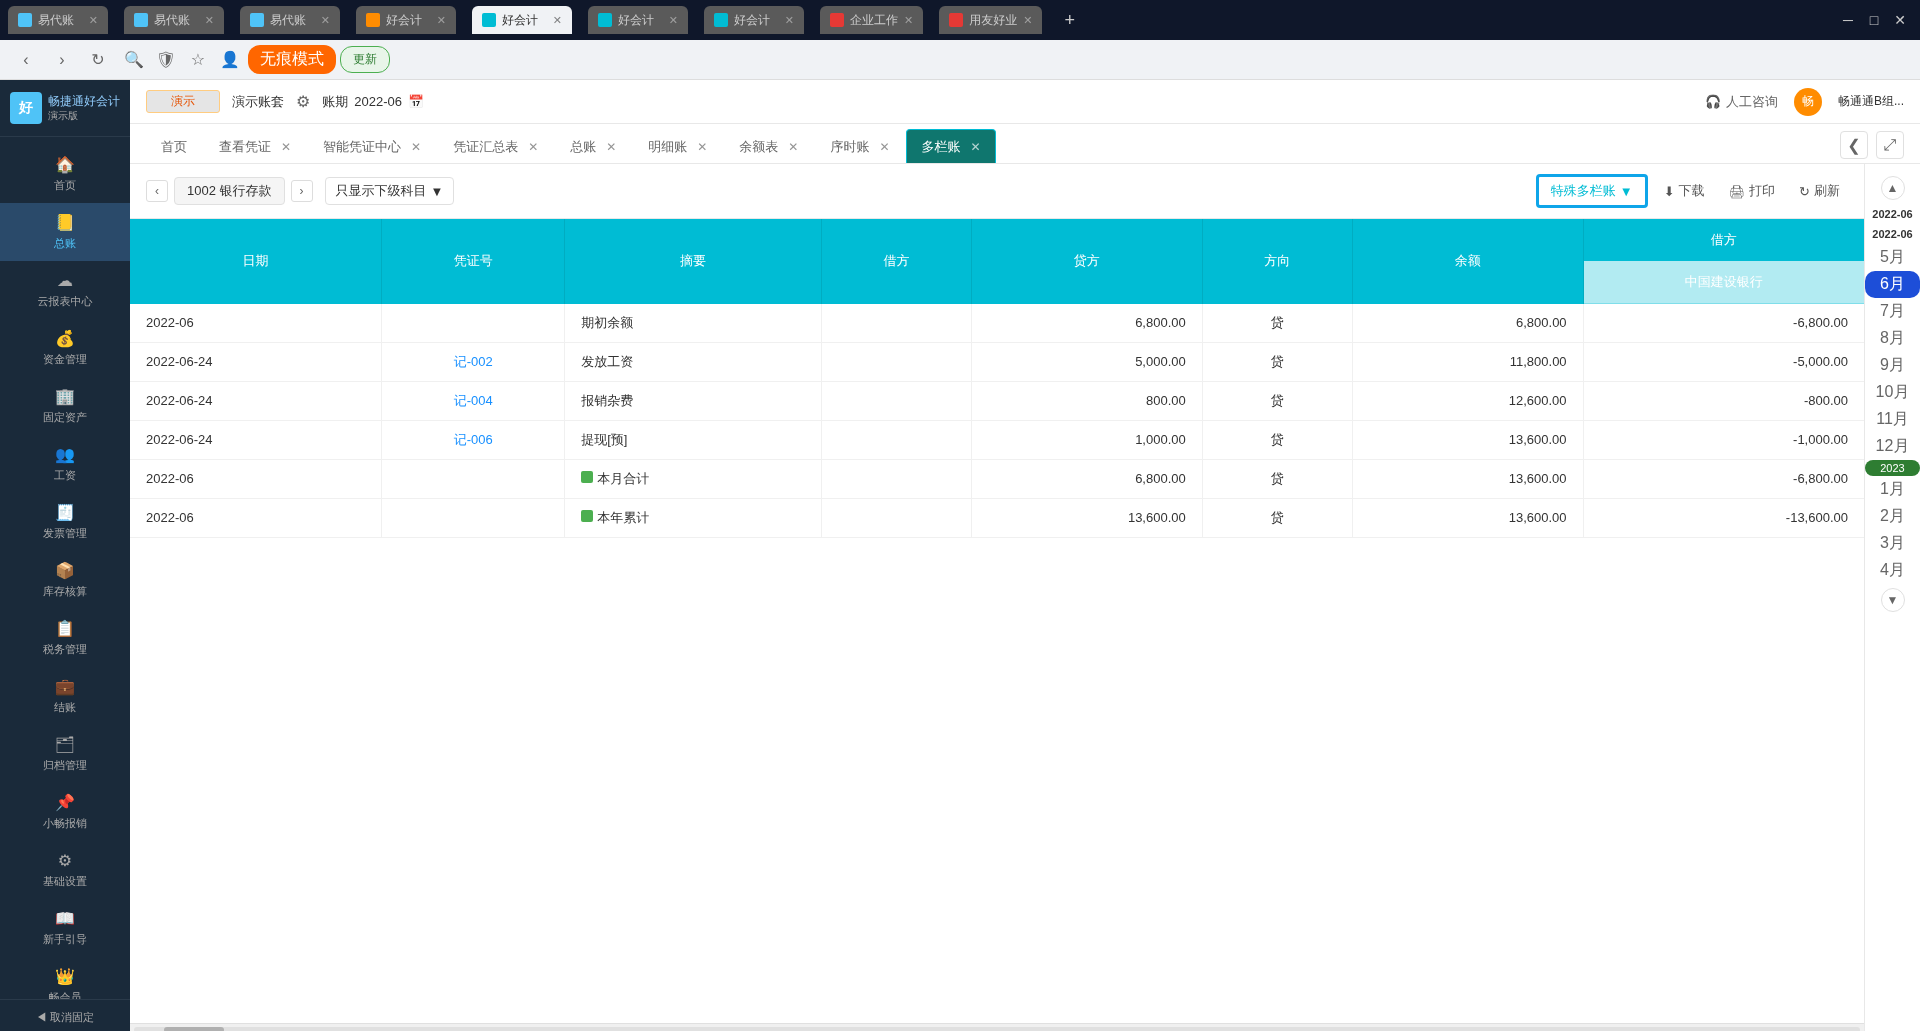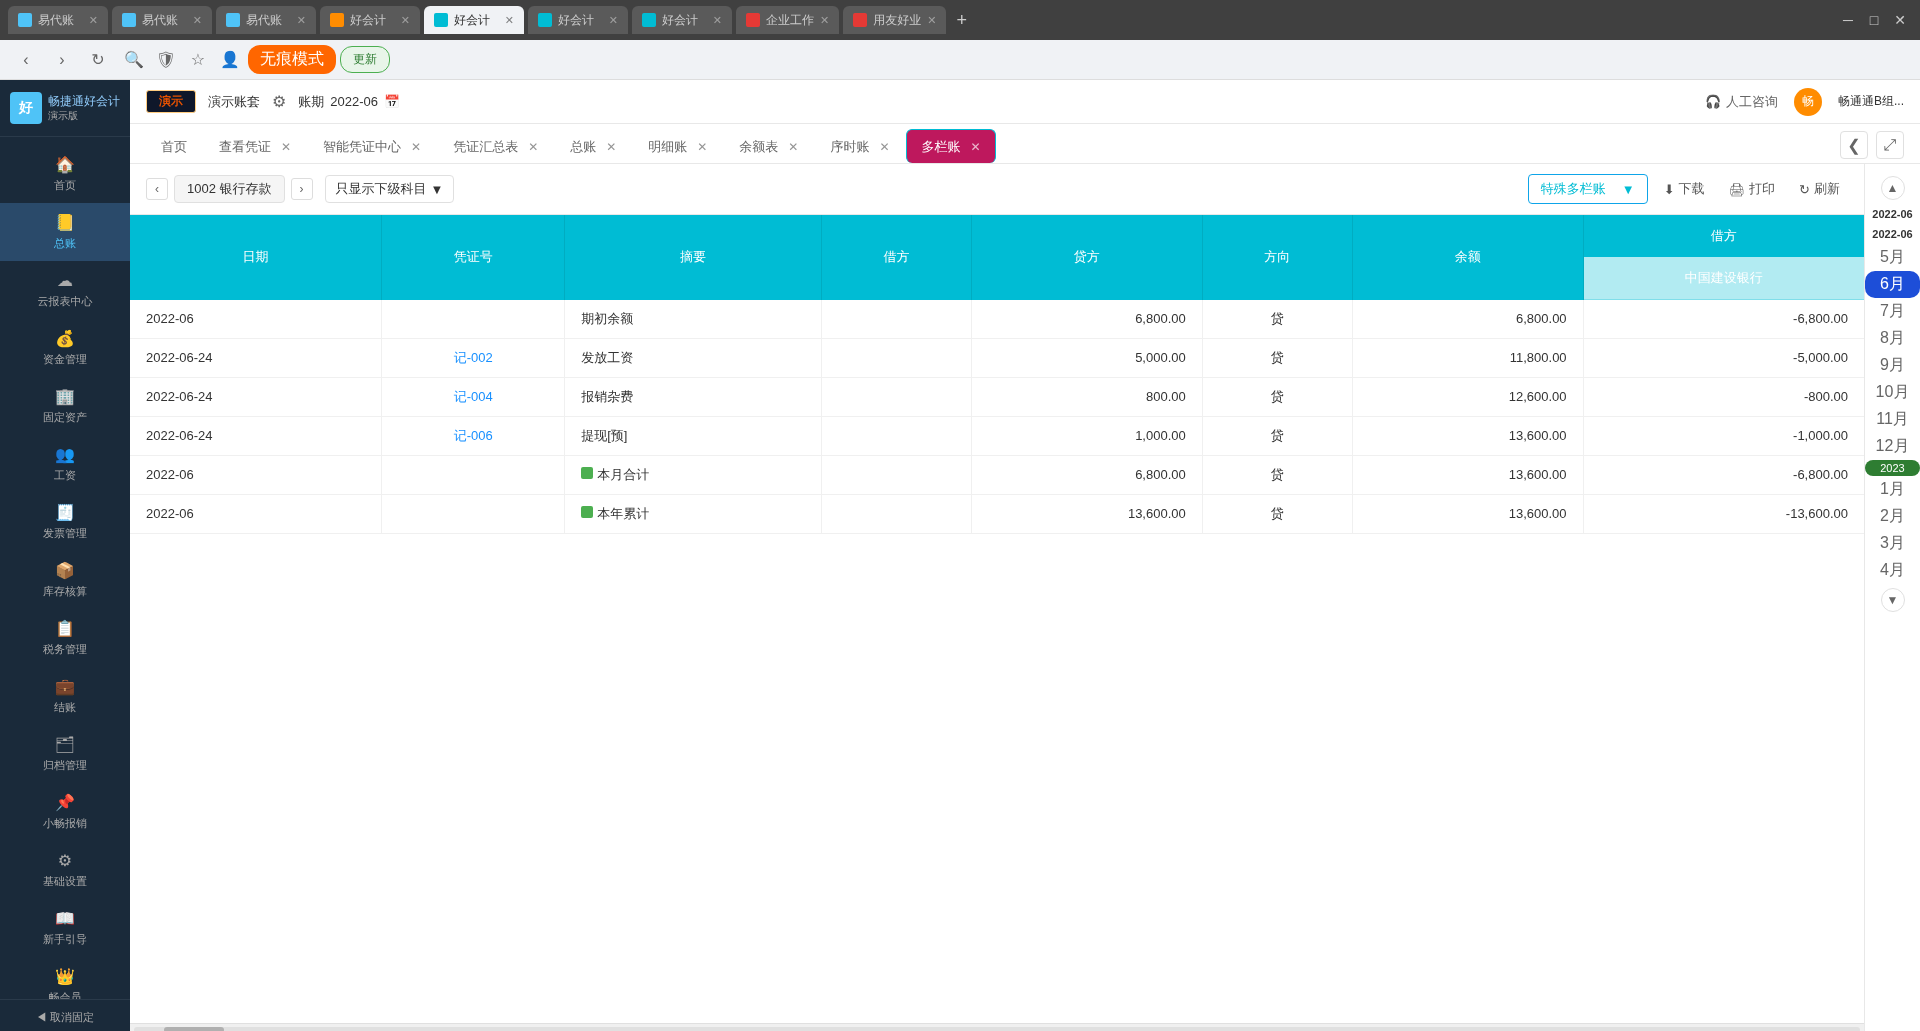--- a/index.html
+++ b/index.html
@@ -1,19 +1,19 @@
 <!DOCTYPE html>
 <html><head>
   <meta charset="utf-8">
   <style>
     * { box-sizing: border-box; margin: 0; padding: 0; }
     body { font-family: 'Microsoft YaHei', Arial, sans-serif; font-size: 13px; background: #f0f2f5; overflow: hidden; }
 
     
-    .browser-chrome { background: #404040; height: 40px; display: flex; align-items: center; padding: 0 8px; gap: 4px; }
+    .browser-chrome { background: #0f172a; height: 40px; display: flex; align-items: center; padding: 0 8px; gap: 16px; }
     .tab { display: flex; align-items: center; height: 28px; padding: 0 10px; border-radius: 6px 6px 0 0; font-size: 12px; gap: 6px; cursor: pointer; background: #5a5a5a; color: #ccc; min-width: 100px; max-width: 140px; }
     .tab.active { background: #f0f2f5; color: #333; }
     .tab-icon { width: 14px; height: 14px; border-radius: 2px; flex-shrink: 0; }
     .tab-close { margin-left: auto; opacity: 0.6; font-size: 11px; }
     .tab-add { background: none; border: none; color: #ccc; font-size: 18px; cursor: pointer; padding: 0 6px; }
     .browser-controls { display: flex; align-items: center; gap: 2px; margin-left: auto; }
     .browser-btn { width: 24px; height: 24px; display: flex; align-items: center; justify-content: center; color: #ccc; cursor: pointer; font-size: 14px; }
 
     
     .address-bar-row { background: #f0f2f5; height: 40px; display: flex; align-items: center; padding: 0 12px; gap: 8px; border-bottom: 1px solid #ddd; }
@@ -37,48 +37,48 @@
     .nav-item.active { background: #2a4a6a; color: #4fc3f7; }
     .nav-item-icon { font-size: 16px; }
     .sidebar-bottom { padding: 10px; border-top: 1px solid #2a3a4a; }
     .pin-btn { color: #aaa; font-size: 11px; cursor: pointer; text-align: center; }
 
     
     .main-content { flex: 1; display: flex; flex-direction: column; overflow: hidden; background: white; }
 
     
     .top-bar { height: 44px; background: white; border-bottom: 1px solid #e8e8e8; display: flex; align-items: center; padding: 0 16px; gap: 12px; }
-    .demo-badge { background: #0f172a; color: #e65100; border: 1px solid #ffcc80; border-radius: 3px; padding: 2px 12px; font-size: 12px; font-weight: bold; }
+    .demo-badge { background: #e5e5e5; color: #e65100; border: 1px solid #ffcc80; border-radius: 3px; padding: 2px 24px; font-size: 12px; }
     .account-period { display: flex; align-items: center; gap: 6px; font-size: 13px; color: #333; }
     .settings-icon { color: #666; cursor: pointer; font-size: 16px; }
     .top-bar-right { margin-left: auto; display: flex; align-items: center; gap: 16px; }
     .help-btn { display: flex; align-items: center; gap: 4px; color: #666; font-size: 13px; cursor: pointer; }
     .user-avatar { width: 28px; height: 28px; border-radius: 50%; background: #ff8c00; display: flex; align-items: center; justify-content: center; color: white; font-size: 12px; }
     .user-name { font-size: 12px; color: #333; }
 
     
     .tab-bar { height: 40px; background: white; border-bottom: 1px solid #e8e8e8; display: flex; align-items: flex-end; padding: 0 16px; gap: 2px; position: relative; }
     .page-tab { height: 34px; padding: 0 14px; display: flex; align-items: center; gap: 6px; font-size: 13px; color: #666; cursor: pointer; border-radius: 4px 4px 0 0; border: 1px solid transparent; border-bottom: none; white-space: nowrap; }
-    .page-tab.active { background: #be185d; color: white; border-color: #00bcd4; border-radius: 6px; }
+    .page-tab.active { background: #0f766e; color: white; border-color: #00bcd4; }
     .page-tab .tab-x { font-size: 12px; opacity: 0.7; margin-left: 4px; }
     .tab-bar-right { margin-left: auto; display: flex; align-items: center; gap: 8px; padding-bottom: 4px; }
     .icon-btn { width: 28px; height: 28px; display: flex; align-items: center; justify-content: center; cursor: pointer; color: #666; font-size: 16px; border: 1px solid #e0e0e0; border-radius: 4px; }
 
     
     .content-area { flex: 1; display: flex; overflow: hidden; }
     .ledger-main { flex: 1; display: flex; flex-direction: column; overflow: hidden; padding: 0; }
 
     
     .ledger-toolbar { padding: 10px 16px; display: flex; align-items: center; gap: 12px; background: white; border-bottom: 1px solid #e8e8e8; }
     .account-nav { display: flex; align-items: center; gap: 6px; }
     .nav-arrow { width: 22px; height: 22px; display: flex; align-items: center; justify-content: center; border: 1px solid #ddd; border-radius: 3px; cursor: pointer; color: #666; font-size: 12px; }
     .account-code { background: #f5f5f5; padding: 4px 12px; border-radius: 4px; font-size: 13px; color: #333; border: 1px solid #e0e0e0; }
     .sub-filter { display: flex; align-items: center; gap: 4px; border: 1px solid #e0e0e0; border-radius: 4px; padding: 4px 10px; font-size: 13px; color: #333; cursor: pointer; }
     .ledger-actions { margin-left: auto; display: flex; gap: 8px; align-items: center; }
-    .multi-col-btn { border: 1px solid #0ea5e9; color: #00bcd4; border-radius: 4px; padding: 5px 12px; font-size: 13px; cursor: pointer; background: white; display: flex; align-items: center; gap: 16px; }
+    .multi-col-btn { border: 3px solid #0ea5e9; color: #00bcd4; border-radius: 4px; padding: 5px 12px; font-size: 13px; cursor: pointer; background: white; display: flex; align-items: center; gap: 4px; }
     .action-btn { display: flex; align-items: center; gap: 4px; color: #555; font-size: 13px; cursor: pointer; padding: 5px 8px; border-radius: 4px; }
 
     
     .ledger-table-wrap { flex: 1; overflow: auto; }
     .ledger-table { width: 100%; border-collapse: collapse; min-width: 900px; }
     .ledger-table thead tr { background: #00bcd4; }
     .ledger-table thead th { color: white; padding: 12px 16px; text-align: center; font-weight: normal; font-size: 13px; border-right: 1px solid #00acc1; white-space: nowrap; }
     .ledger-table thead th:last-child { border-right: none; }
     .ledger-table tbody tr { border-bottom: 1px solid #f0f0f0; }
     .ledger-table tbody td { padding: 10px 16px; text-align: center; font-size: 13px; color: #333; border-right: 1px solid #f0f0f0; }

